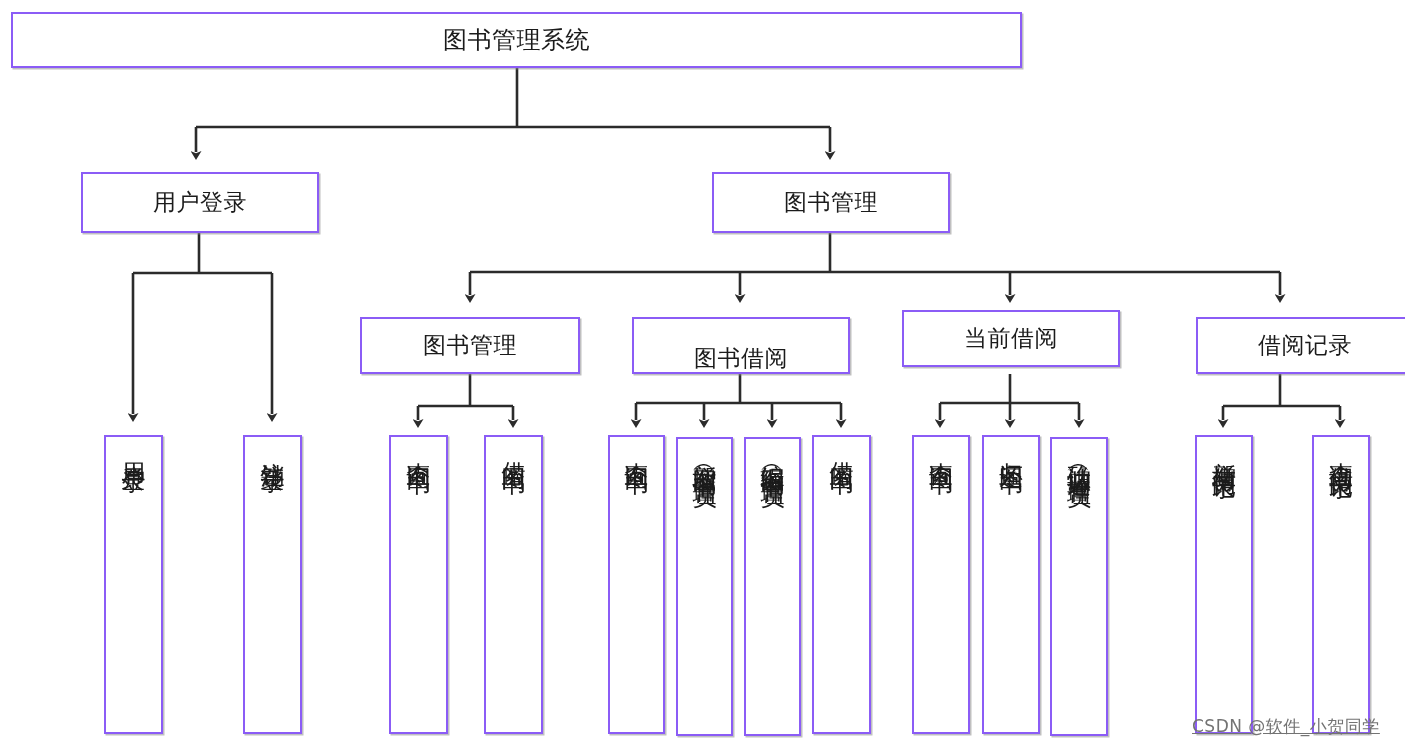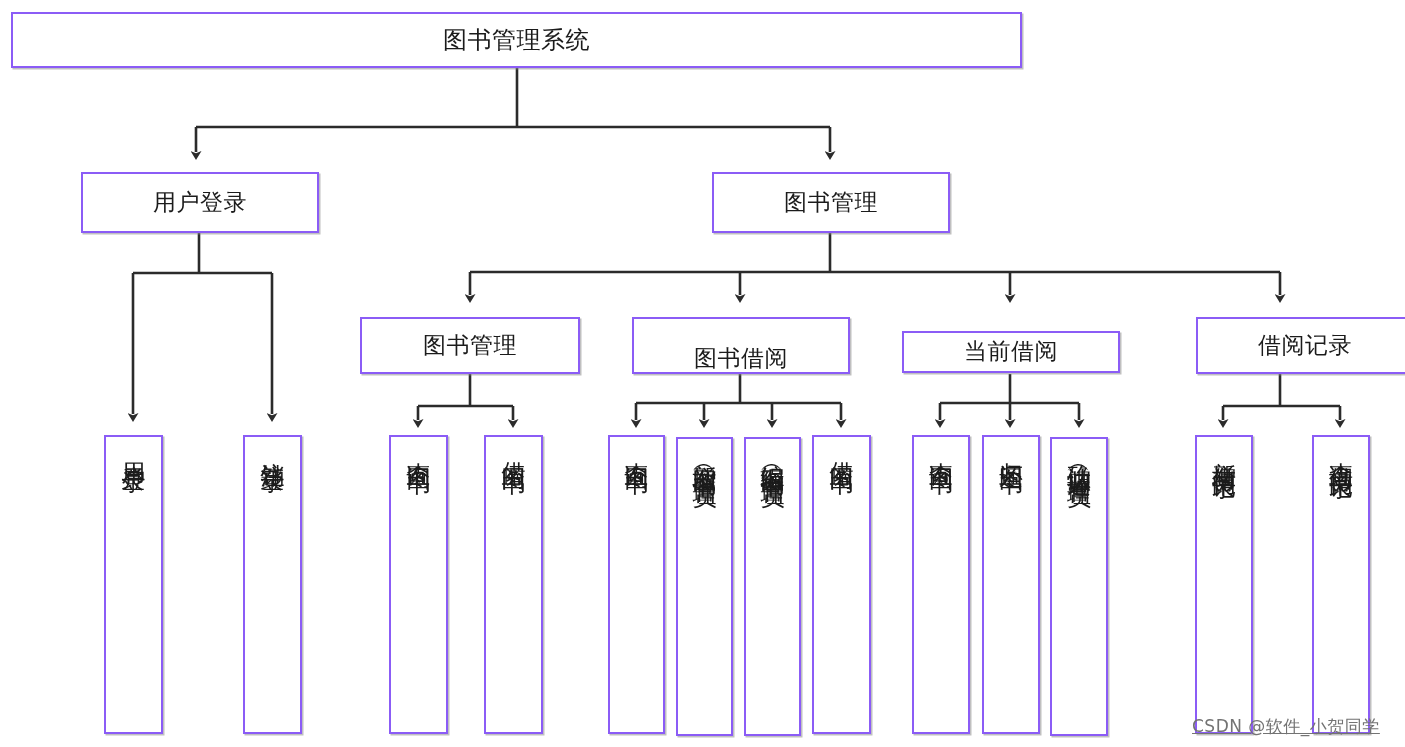--- a/index.html
+++ b/index.html
@@ -139,21 +139,21 @@
   </div>
 
   <div class="node horiz" style="left:360px; top:317px; width:220px; height:57px;">
     <span class="label">图书管理</span>
   </div>
 
   <div class="node horiz" style="left:632px; top:317px; width:218px; height:57px;align-items:flex-end;">
     <span class="label">图书借阅</span>
   </div>
 
-  <div class="node horiz" style="left:902px; top:331px; width:218px; height:42px;">
+  <div class="node horiz" style="left:902px; top:310px; width:218px; height:57px;">
     <span class="label">当前借阅</span>
   </div>
 
   <div class="node horiz" style="left:1172px; top:317px; width:218px; height:57px;margin-left:24px;">
     <span class="label">借阅记录</span>
   </div>
 
   <div class="node vert" style="left:104px; top:435px; width:59px; height:299px;">
     <span class="label">用户登录</span>
   </div>

